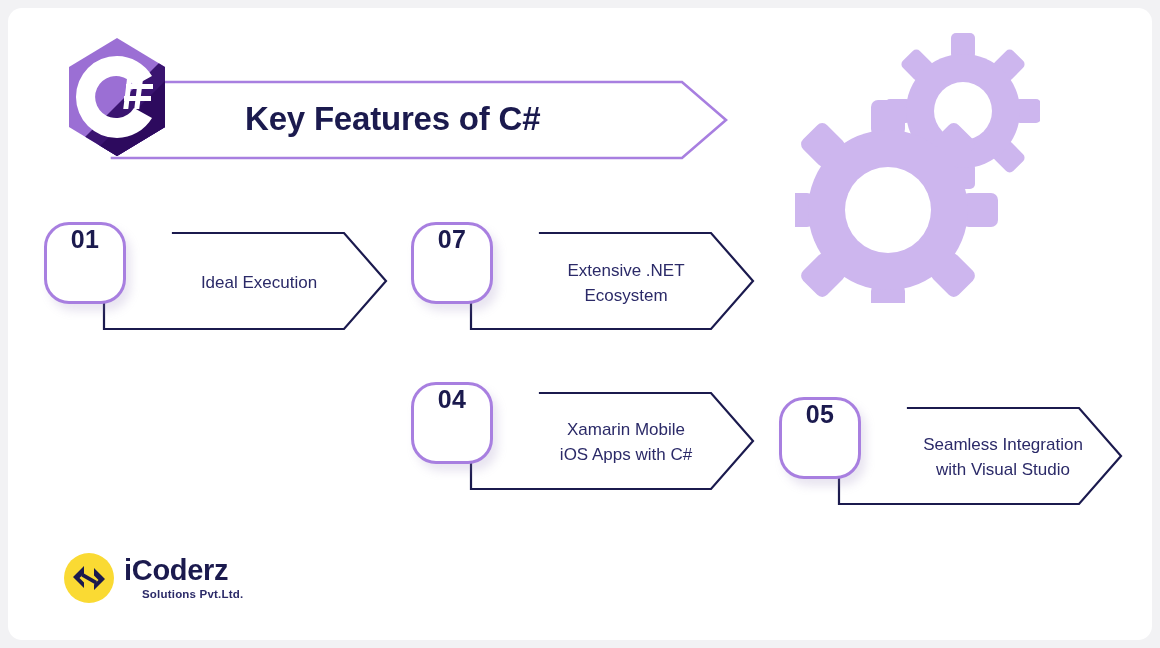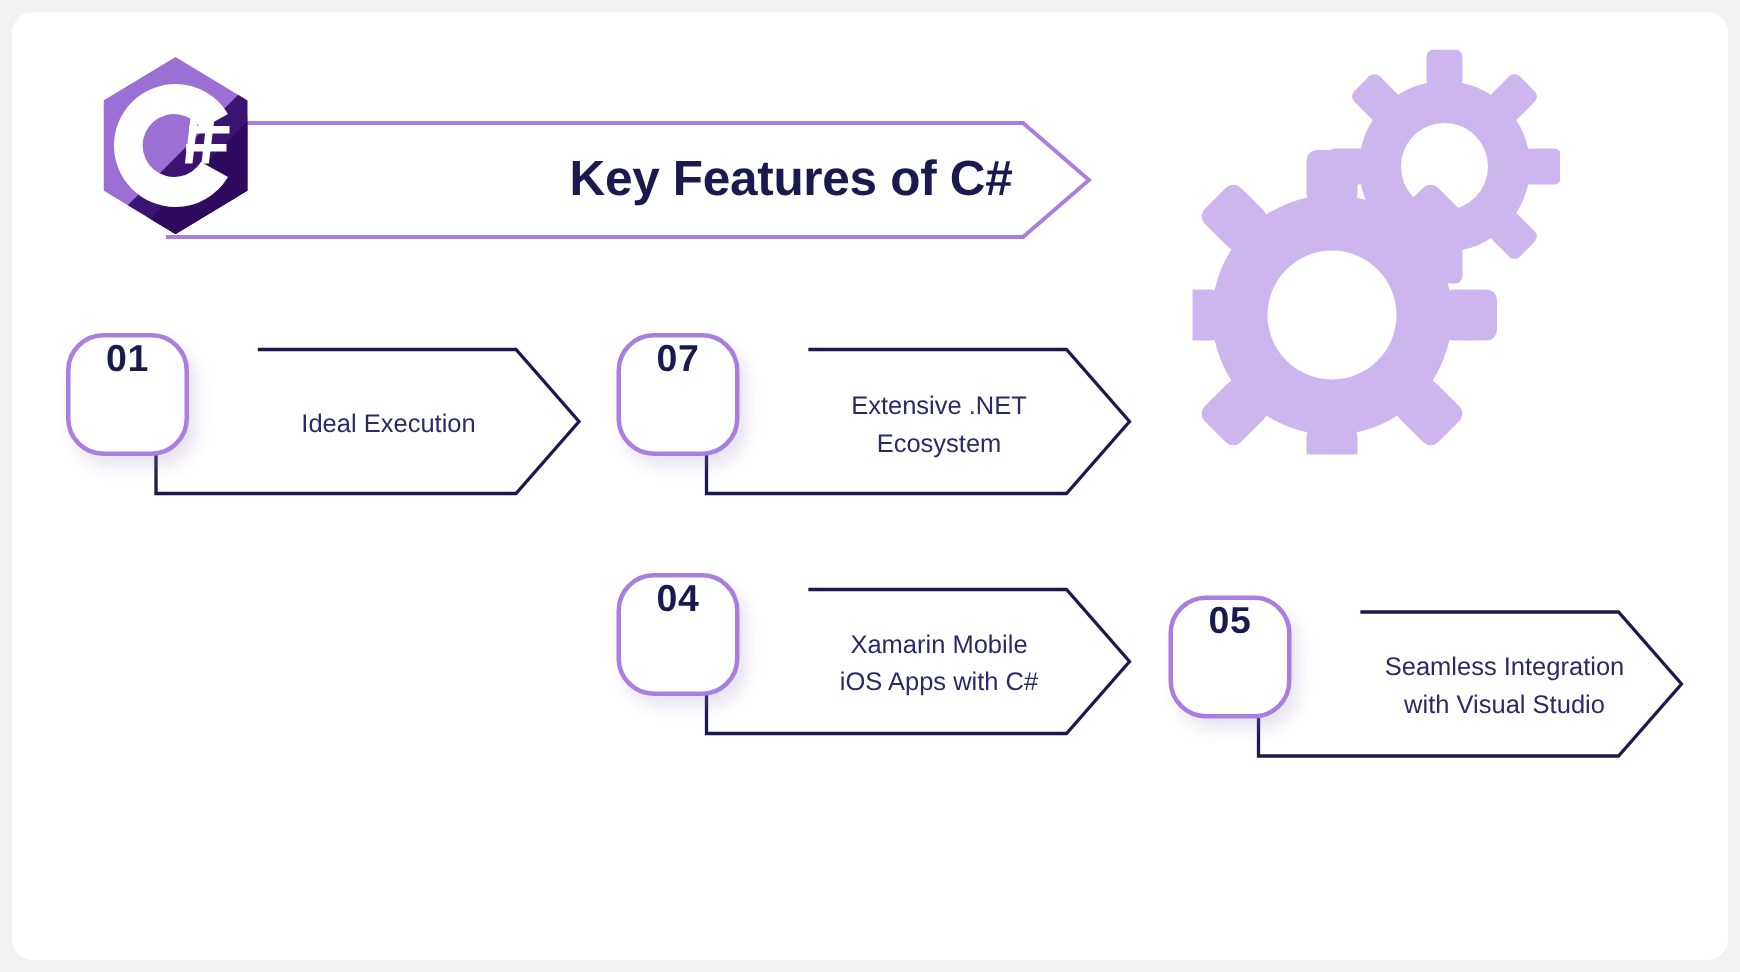--- a/index.html
+++ b/index.html
@@ -55,21 +55,21 @@
     top: 78px;
     width: 620px;
     height: 84px;
   }
   .title-banner svg { display: block; }
   .title-text {
     position: absolute;
     left: 135px;
     top: 22px;
     width: 430px;
-    text-align: right;
+    text-align: left;
     font-size: 33px;
     font-weight: 700;
     color: #1b1a4e;
     letter-spacing: -0.2px;
     white-space: nowrap;
   }
 
   
   .feature {
     position: absolute;
@@ -290,14 +290,28 @@
     <svg class="arrow-svg" width="345" height="118" viewBox="0 0 345 118" xmlns="http://www.w3.org/2000/svg">
       <path d="M 129 11 L 300 11 L 342 59 L 300 107 L 60 107 L 60 70" fill="none" stroke="#1b1a4e" stroke-width="2.2" stroke-linejoin="miter" stroke-linecap="square"></path>
     </svg>
     <div class="badge">
       <span class="badge-num">05</span>
     </div>
     <div class="feature-label">Seamless Integration
 with Visual Studio</div>
   </div>
 
+  <div class="brand">
+    <div class="brand-mark">
+      <svg width="50" height="50" viewBox="0 0 50 50" xmlns="http://www.w3.org/2000/svg">
+        <circle cx="25" cy="25" r="25" fill="#fada33"></circle>
+        <g fill="#1b1a4e">
+          <path d="M20 13 L9 24 L20 35 L20 29.5 L15.5 25 L20 20.5 Z"></path>
+          <path d="M30 15 L41 26 L30 37 L30 31.5 L34.5 27 L30 22.5 Z"></path>
+          <path d="M19 20 L33 28 L31.5 31.5 L17.5 23.5 Z"></path>
+        </g>
+      </svg>
+    </div>
+    <div class="brand-name">iCoderz</div>
+    <div class="brand-sub">Solutions Pvt.Ltd.</div>
+  </div>
 
 </div>
 
 </body></html>

